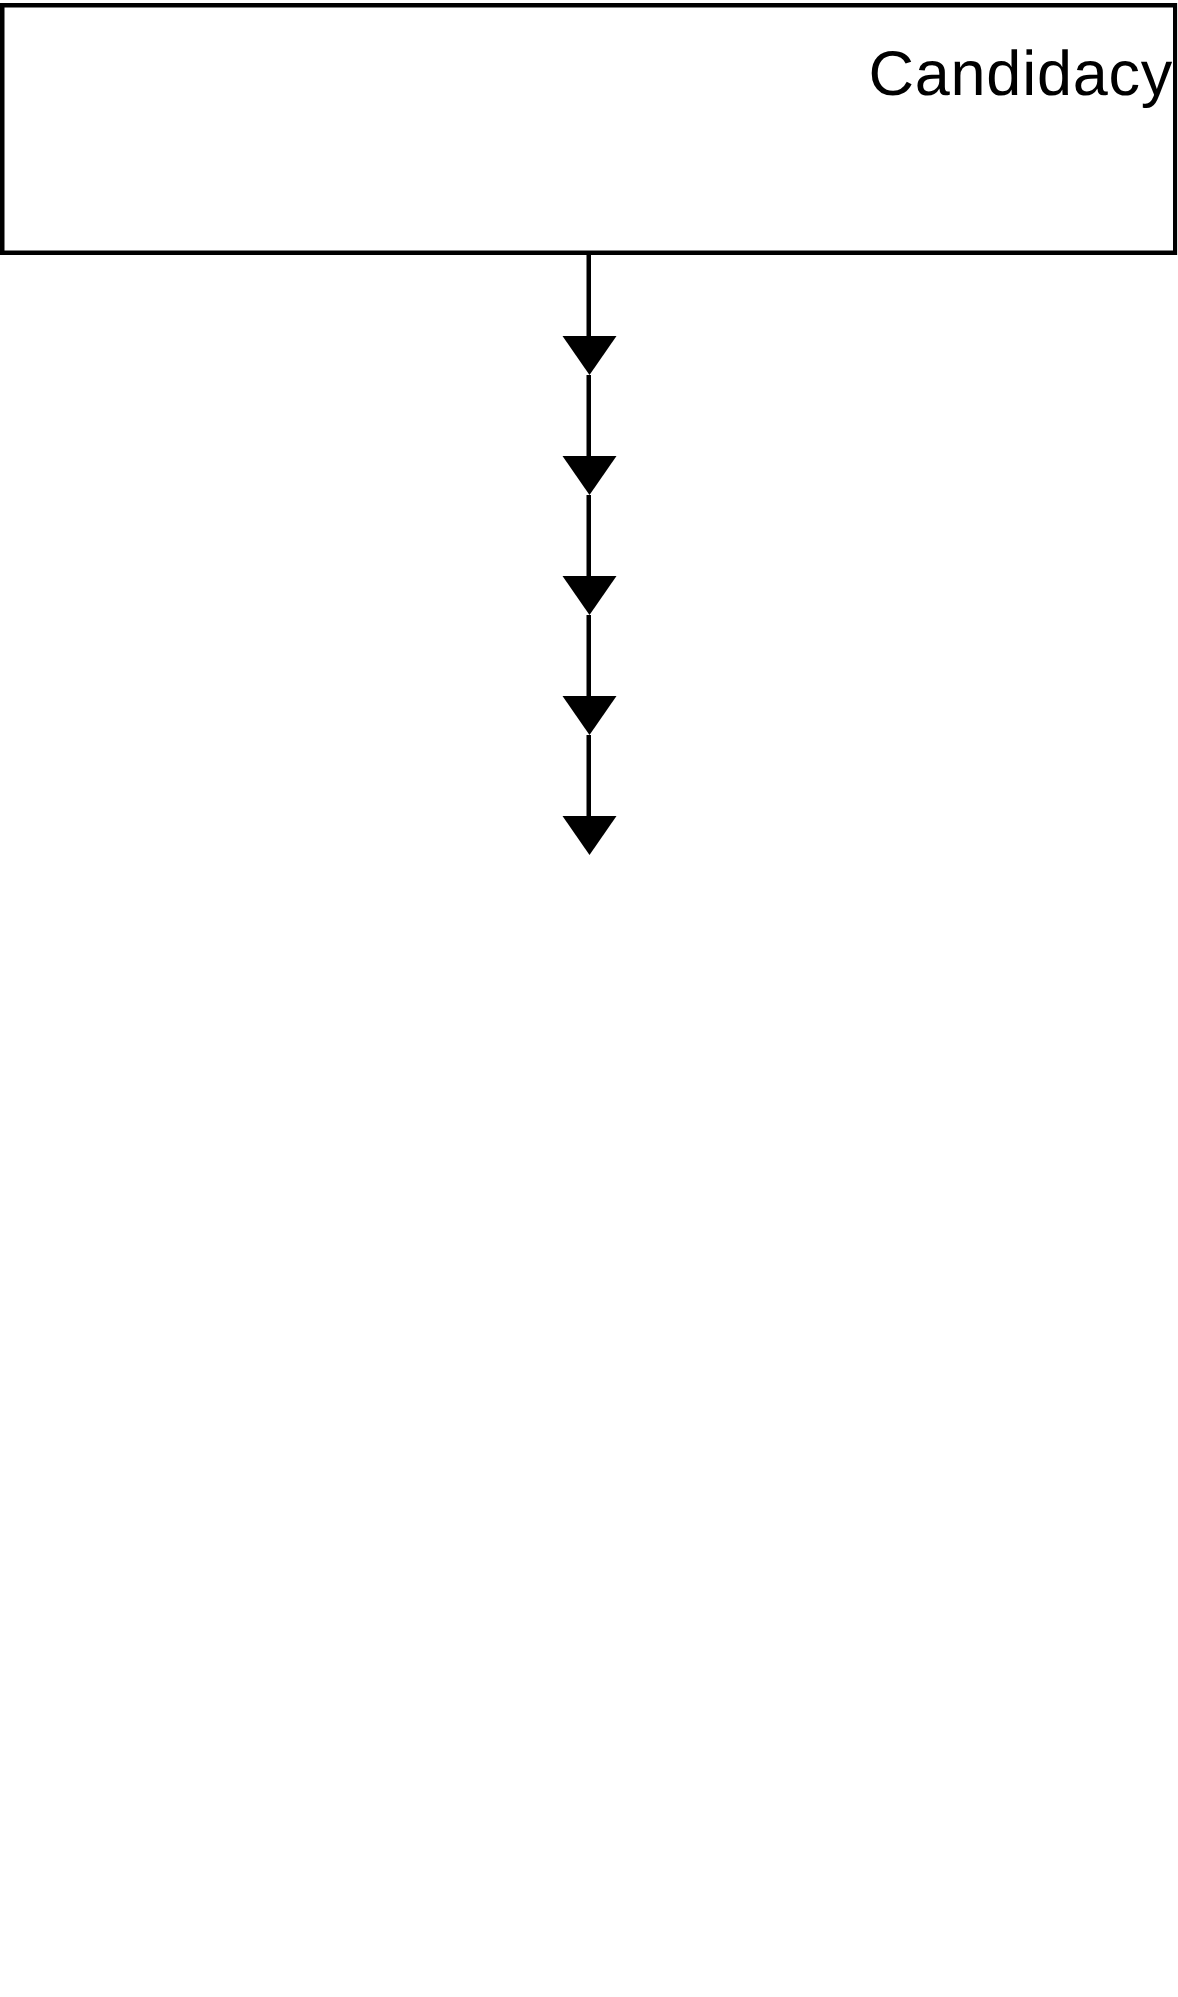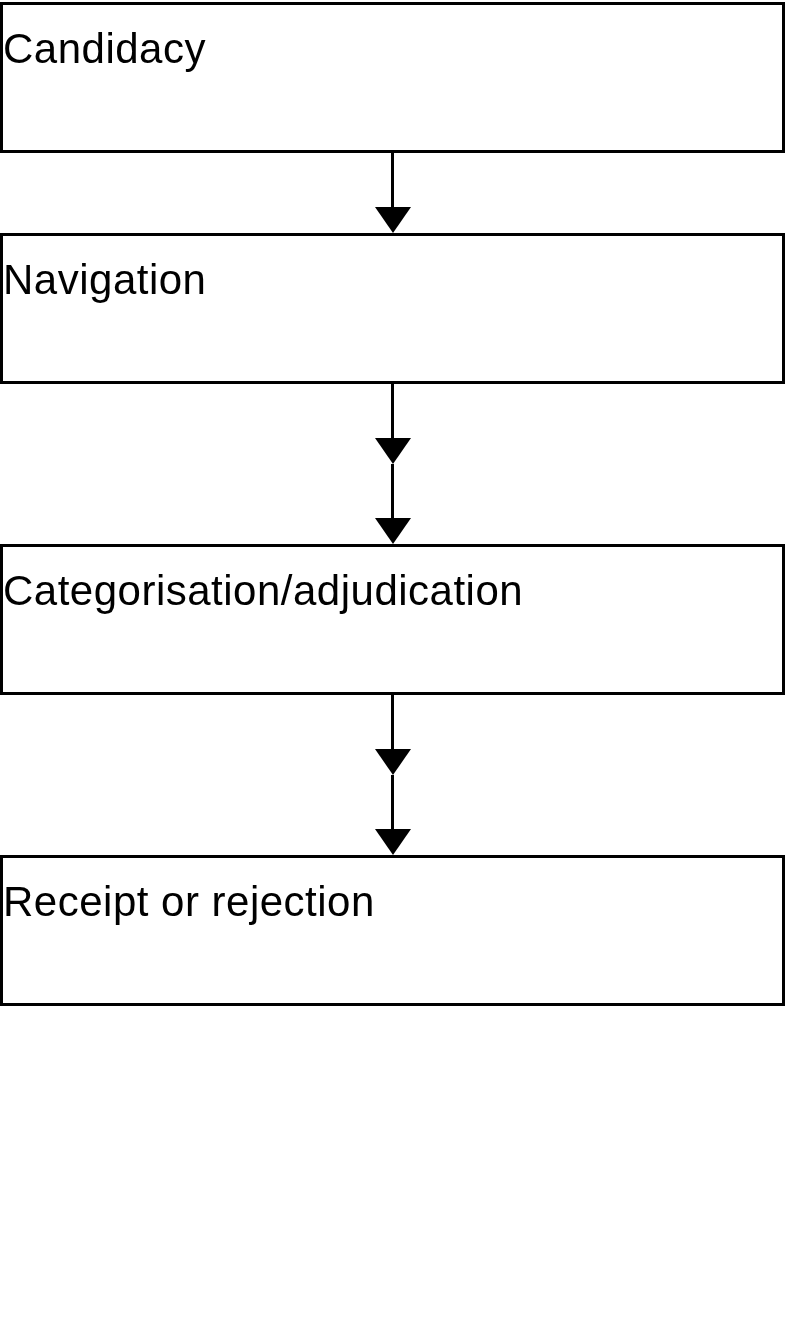--- a/index.html
+++ b/index.html
@@ -22,25 +22,25 @@
     font-family: "Liberation Sans", sans-serif;
   }
   .flowchart {
     display: flex;
     flex-direction: column;
     align-items: stretch;
     width: 100%;
   }
   .node {
     box-sizing: border-box;
-    height: 151px;
+    height: 168px;
     border: 3px solid var(--line-color);
     background: var(--fill-color);
     display: flex;
-    justify-content: flex-start;
+    justify-content: flex-end;
     align-items: flex-start;
     padding-top: 20px;
   }
   .node-label {
     font-size: 42px;
     line-height: 1.15;
     color: var(--text-color);
     white-space: nowrap;
     letter-spacing: 0.5px;
   }
@@ -71,48 +71,39 @@
 
     <div class="node">
       <span class="node-label">Candidacy</span>
     </div>
 
     <div class="arrow">
       <div class="arrow-line"></div>
       <div class="arrow-head"></div>
     </div>
 
-    <div class="node">
-      <span class="node-label">Navigation</span>
-    </div>
 
     <div class="arrow">
       <div class="arrow-line"></div>
       <div class="arrow-head"></div>
     </div>
 
 
     <div class="arrow">
       <div class="arrow-line"></div>
       <div class="arrow-head"></div>
     </div>
 
-    <div class="node">
-      <span class="node-label">Categorisation/adjudication</span>
-    </div>
 
     <div class="arrow">
       <div class="arrow-line"></div>
       <div class="arrow-head"></div>
     </div>
 
 
     <div class="arrow">
       <div class="arrow-line"></div>
       <div class="arrow-head"></div>
     </div>
 
-    <div class="node">
-      <span class="node-label">Receipt or rejection</span>
-    </div>
 
   </div>
 </div>
 
 </body></html>

